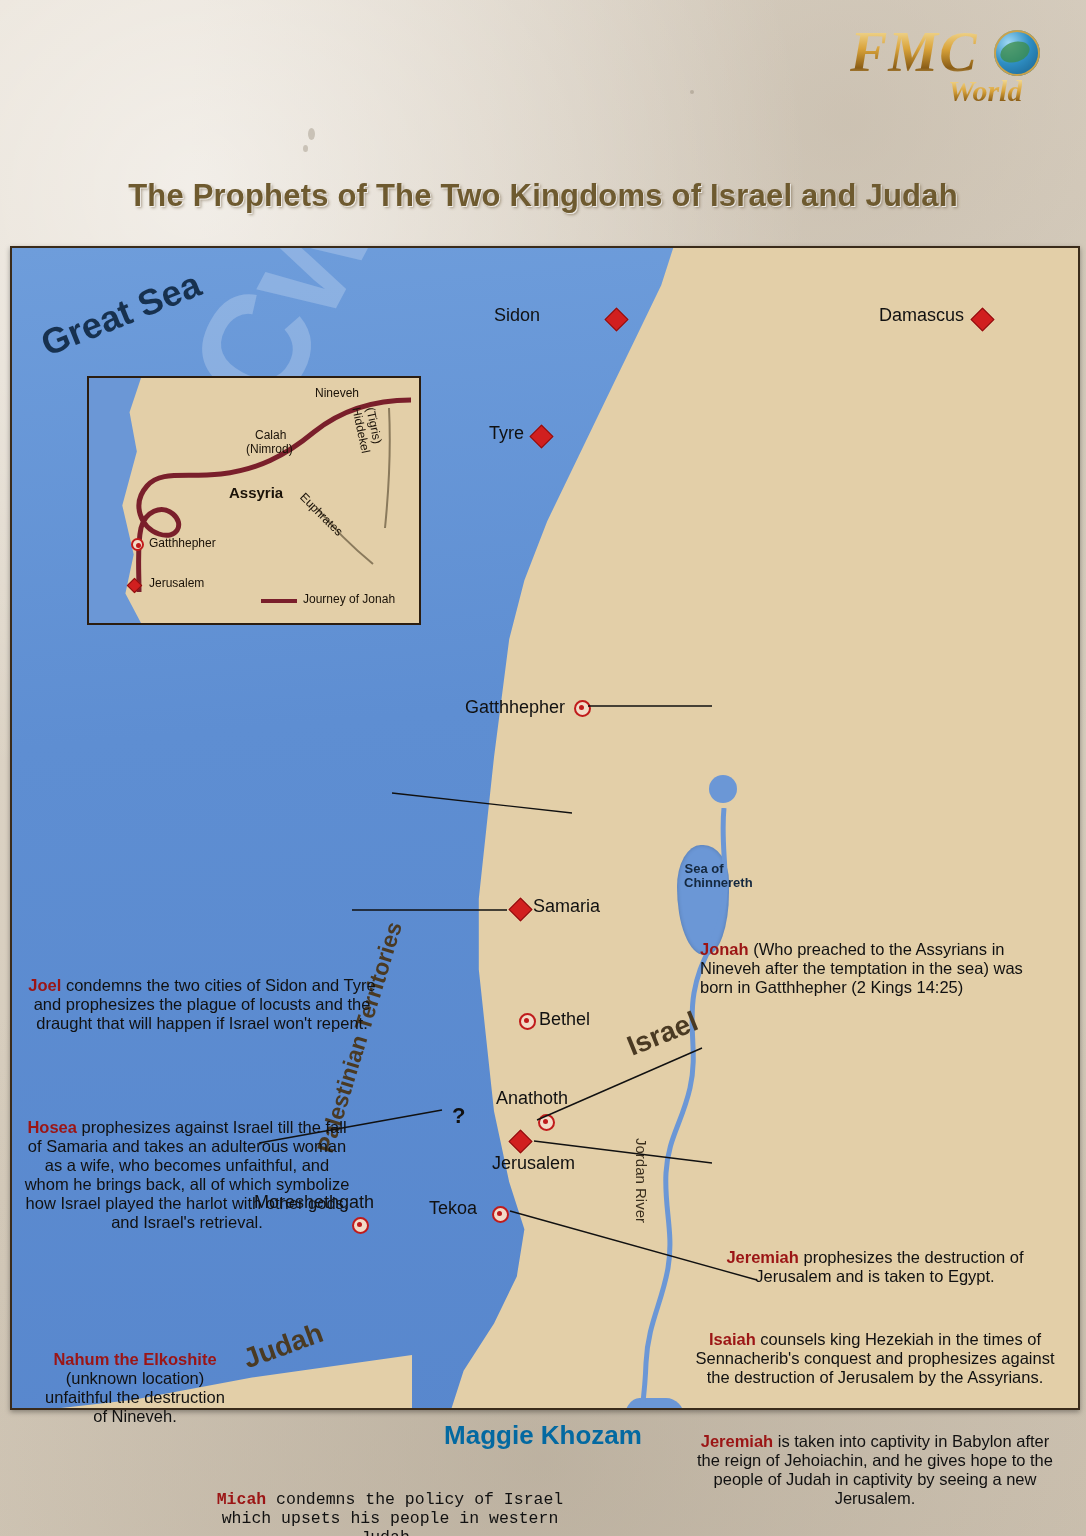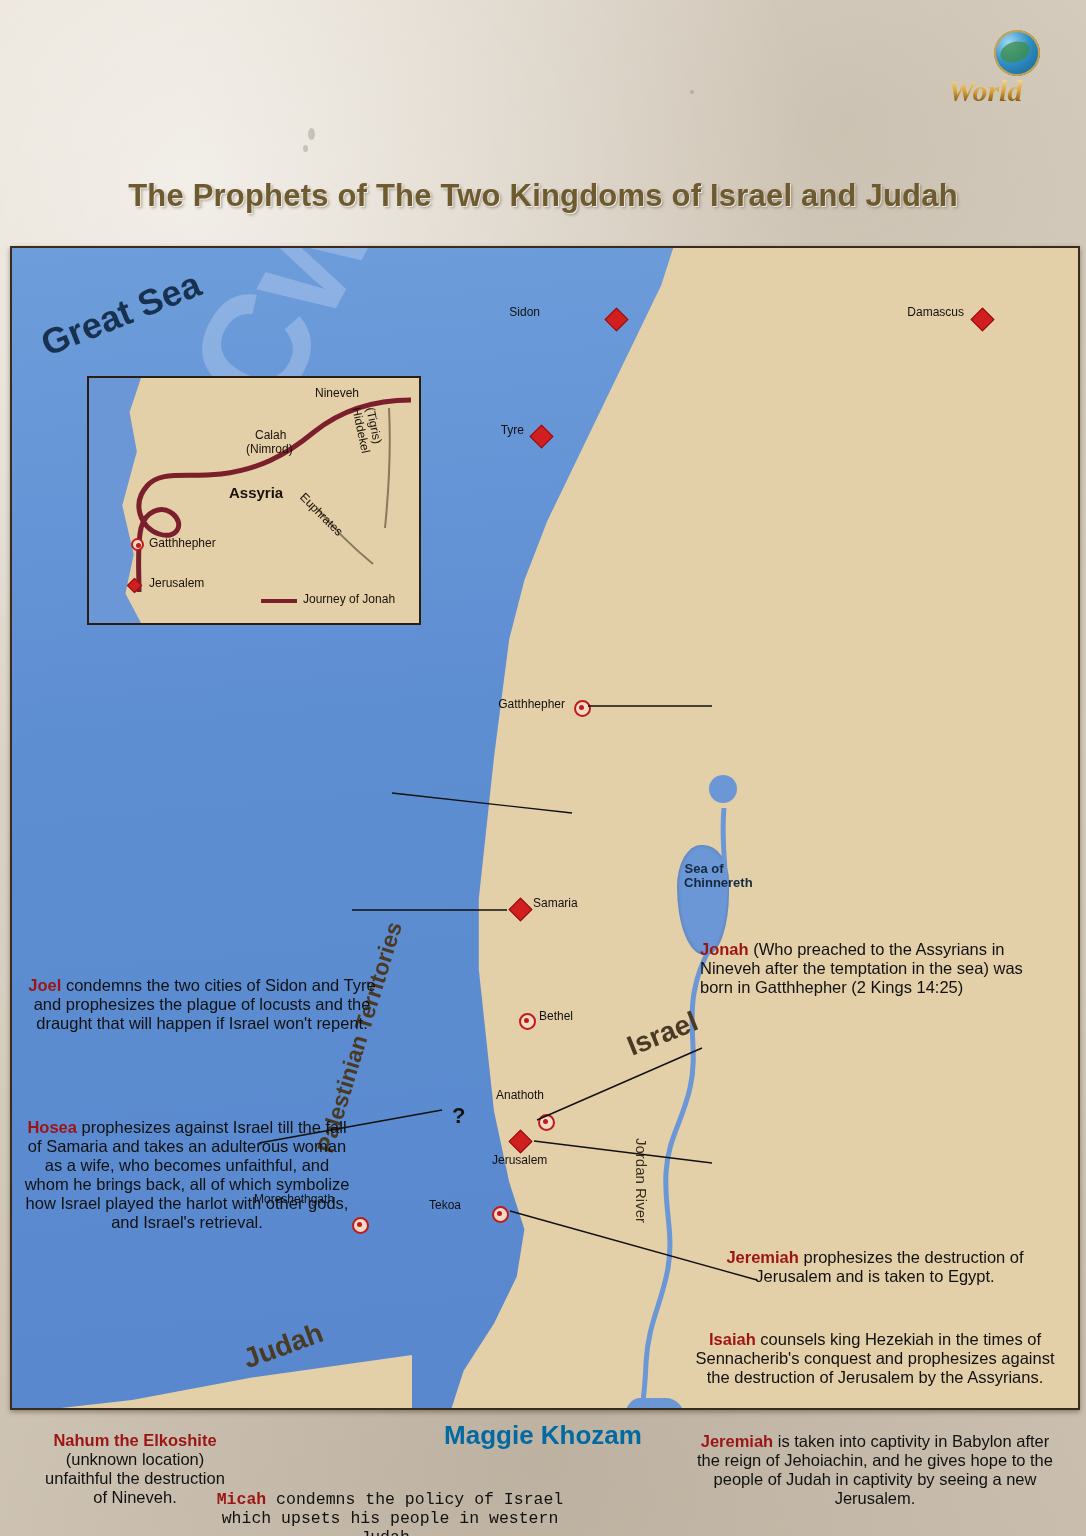--- a/index.html
+++ b/index.html
@@ -91,21 +91,21 @@
   }
   .deadsea{
     position:absolute;left:612px;top:1150px;width:60px;height:230px;
     background:#6b97d6;border-radius:26% 30% 48% 42%/10% 8% 40% 40%;
   }
   .jordan{
     position:absolute;left:650px;top:700px;width:4px;height:460px;
   }
 
   .label{position:absolute;color:#111;font-size:16px;white-space:nowrap;}
-  .label-city{font-size:12px;text-align:right;}
+  .label-city{font-size:18px;text-align:right;}
   .diamond{
     position:absolute;width:15px;height:15px;background:#d11f1f;
     transform:rotate(45deg);border:1px solid #8d1010;
   }
   .dot{
     position:absolute;width:13px;height:13px;border-radius:50%;
     border:2px solid #c01b1b;background:#f2dcc8;
   }
   .dot:after{content:"";position:absolute;left:3px;top:3px;width:5px;height:5px;
     border-radius:50%;background:#c01b1b;}
@@ -170,20 +170,21 @@
 </style>
 </head>
 <body>
 
 <div class="page-bg"></div>
 <div class="speck" style="left:308px;top:128px;width:7px;height:12px;"></div>
 <div class="speck" style="left:303px;top:145px;width:5px;height:7px;"></div>
 <div class="speck" style="left:690px;top:90px;width:4px;height:4px;"></div>
 
 <div class="logo">
+  <span class="fmc">FMC</span>
   <span class="globe"></span>
   <span class="world">World</span>
 </div>
 
 <div class="page-title">The Prophets of The Two Kingdoms of Israel and Judah</div>
 
 <div class="map-frame">
   <div class="sea"></div>
   <div class="land land-main"></div>
   <div class="land land-strip"></div>
@@ -278,21 +279,21 @@
 </div>
 
 <div class="ann center" style="left:22px;top:976px;width:360px;">
   <span class="nm">Joel</span><span> condemns the two cities of Sidon and Tyre and prophesizes the plague of locusts and the draught that will happen if Israel won't repent.</span>
 </div>
 
 <div class="ann center" style="left:22px;top:1118px;width:330px;">
   <span class="nm">Hosea</span><span> prophesizes against Israel till the fall of Samaria and takes an adulterous woman as a wife, who becomes unfaithful, and whom he brings back, all of which symbolize how Israel played the harlot with other gods, and Israel's retrieval.</span>
 </div>
 
-<div class="ann center" style="left:0px;top:1431px;width:270px;">
+<div class="ann center" style="left:0px;top:1350px;width:270px;">
   <span class="nm">Nahum the Elkoshite</span><br>
   <span>(unknown location)</span><br>
   <span>unfaithful the destruction</span><br>
   <span>of Nineveh.</span>
 </div>
 
 <div class="ann center" style="left:690px;top:1248px;width:370px;">
   <span class="nm">Jeremiah</span><span> prophesizes the destruction of Jerusalem and is taken to Egypt.</span>
 </div>
 

